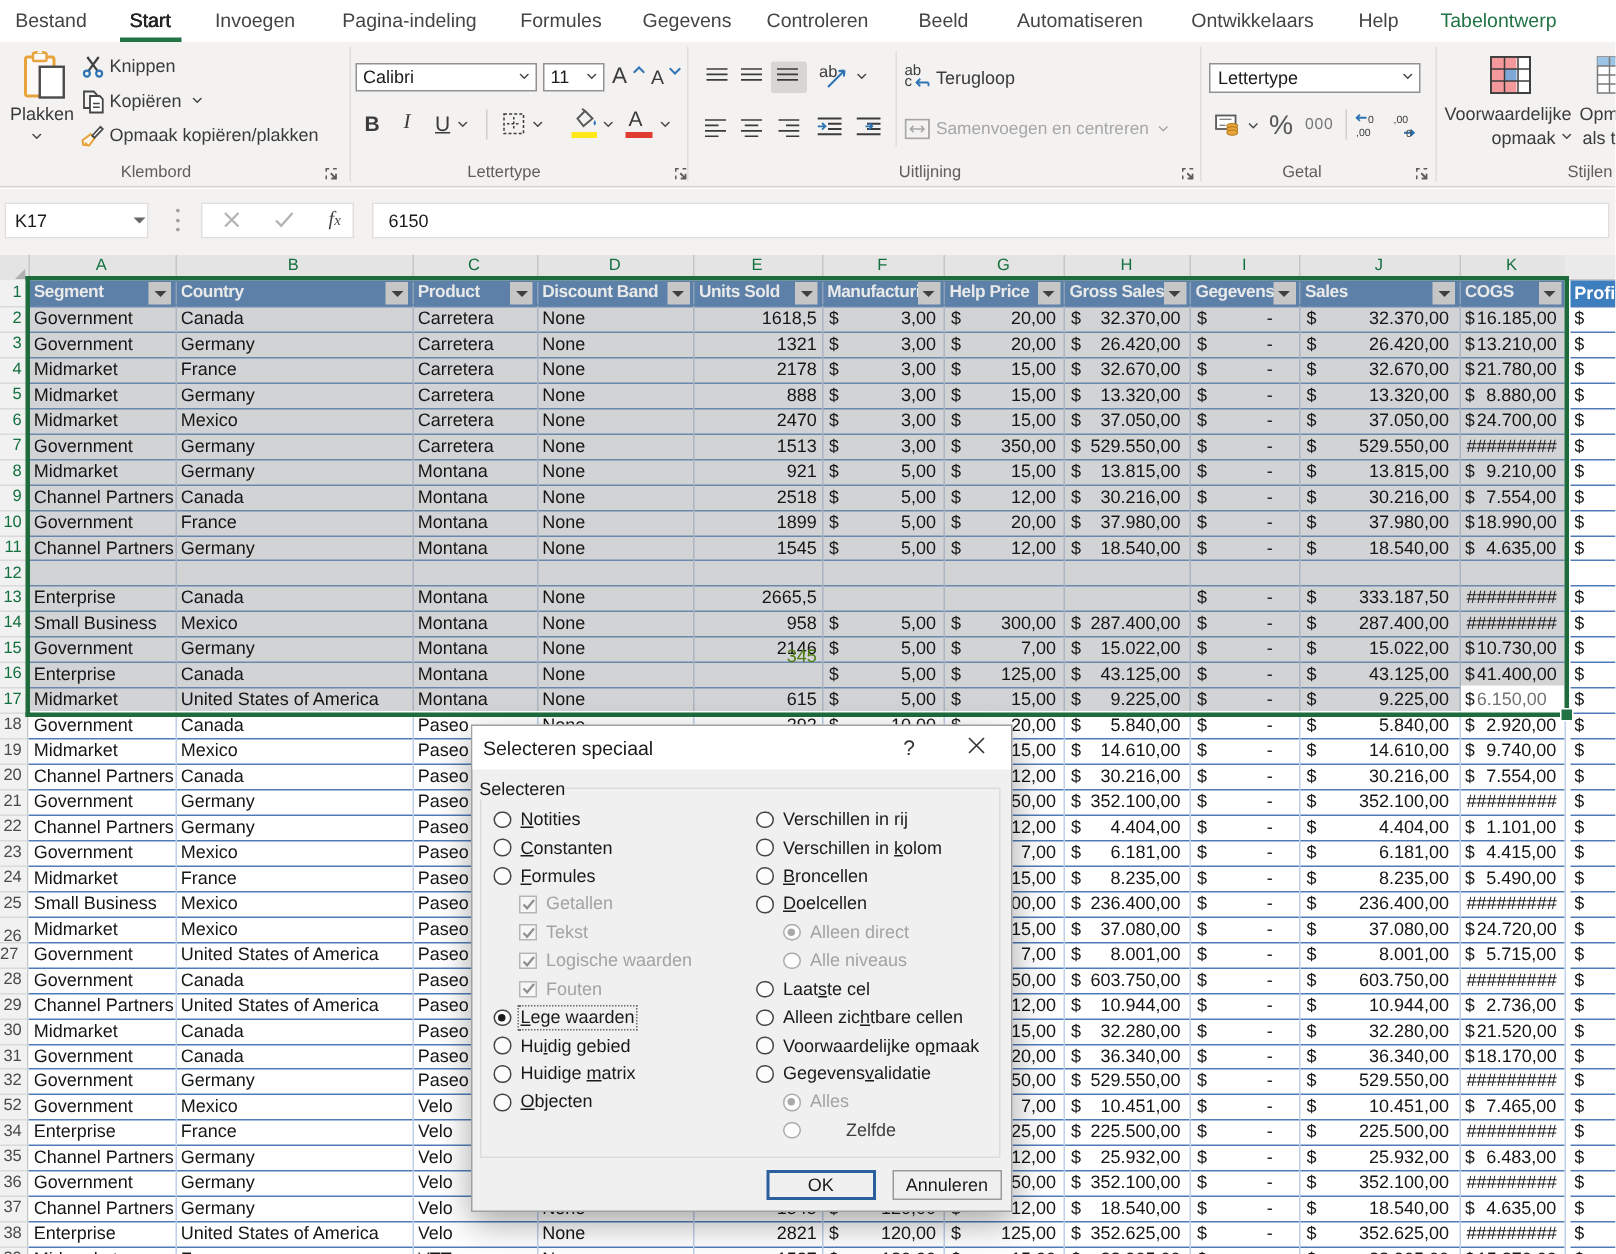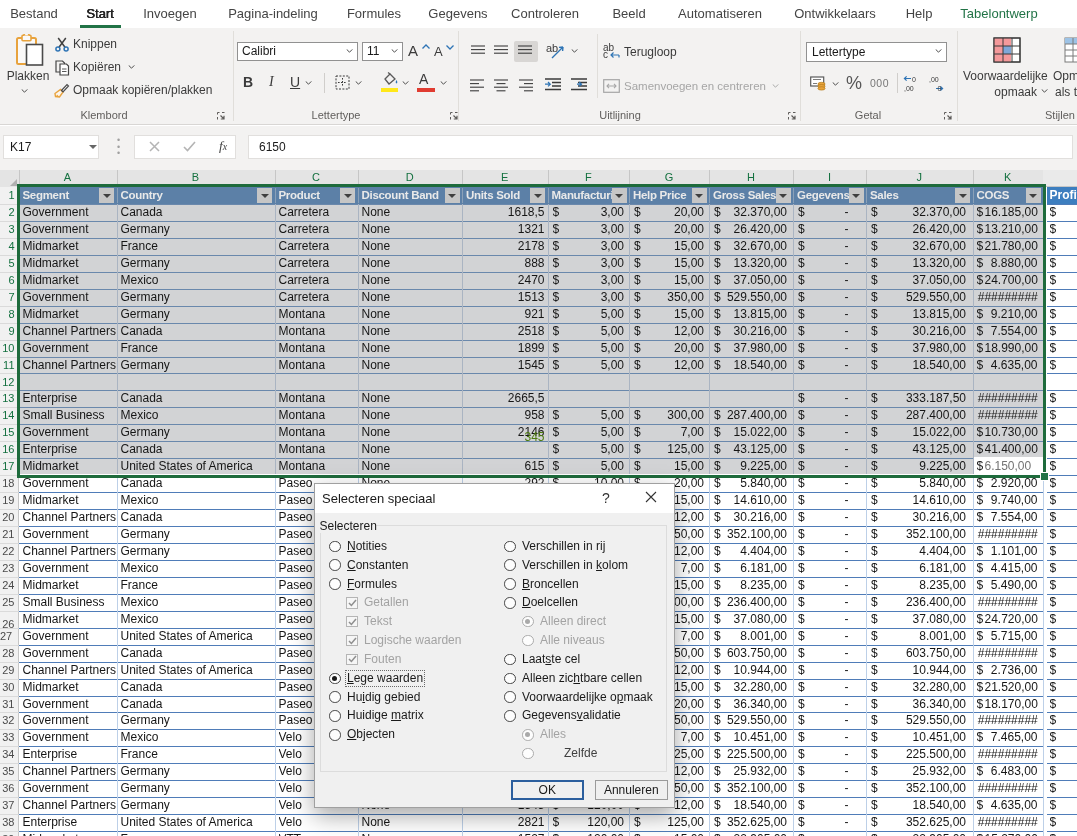--- a/index.html
+++ b/index.html
@@ -340,21 +340,21 @@
 <div class="ab" style="left:0;top:645px;width:14.5px;height:17px;font-size:11px;line-height:17px;text-align:right;color:#4a4a4a">28</div>
 <div class="ab" style="left:0;top:662px;width:18.5px;height:1px;background:#dadada"></div>
 <div class="ab" style="left:0;top:662px;width:14.5px;height:17px;font-size:11px;line-height:17px;text-align:right;color:#4a4a4a">29</div>
 <div class="ab" style="left:0;top:679px;width:18.5px;height:1px;background:#dadada"></div>
 <div class="ab" style="left:0;top:679px;width:14.5px;height:17px;font-size:11px;line-height:17px;text-align:right;color:#4a4a4a">30</div>
 <div class="ab" style="left:0;top:696px;width:18.5px;height:1px;background:#dadada"></div>
 <div class="ab" style="left:0;top:696px;width:14.5px;height:17px;font-size:11px;line-height:17px;text-align:right;color:#4a4a4a">31</div>
 <div class="ab" style="left:0;top:712px;width:18.5px;height:1px;background:#dadada"></div>
 <div class="ab" style="left:0;top:712px;width:14.5px;height:17px;font-size:11px;line-height:17px;text-align:right;color:#4a4a4a">32</div>
 <div class="ab" style="left:0;top:729px;width:18.5px;height:1px;background:#dadada"></div>
-<div class="ab" style="left:0;top:729px;width:14.5px;height:17px;font-size:11px;line-height:17px;text-align:right;color:#4a4a4a">33</div>
+<div class="ab" style="left:0;top:729px;width:14.5px;height:17px;font-size:11px;line-height:17px;text-align:right;color:#4a4a4a">52</div>
 <div class="ab" style="left:0;top:746px;width:18.5px;height:1px;background:#dadada"></div>
 <div class="ab" style="left:0;top:746px;width:14.5px;height:17px;font-size:11px;line-height:17px;text-align:right;color:#4a4a4a">34</div>
 <div class="ab" style="left:0;top:763px;width:18.5px;height:1px;background:#dadada"></div>
 <div class="ab" style="left:0;top:763px;width:14.5px;height:17px;font-size:11px;line-height:17px;text-align:right;color:#4a4a4a">35</div>
 <div class="ab" style="left:0;top:780px;width:18.5px;height:1px;background:#dadada"></div>
 <div class="ab" style="left:0;top:780px;width:14.5px;height:17px;font-size:11px;line-height:17px;text-align:right;color:#4a4a4a">36</div>
 <div class="ab" style="left:0;top:797px;width:18.5px;height:1px;background:#dadada"></div>
 <div class="ab" style="left:0;top:797px;width:14.5px;height:17px;font-size:11px;line-height:17px;text-align:right;color:#4a4a4a">37</div>
 <div class="ab" style="left:0;top:814px;width:18.5px;height:1px;background:#dadada"></div>
 <div class="ab" style="left:0;top:814px;width:14.5px;height:17px;font-size:11px;line-height:17px;text-align:right;color:#4a4a4a">38</div>

